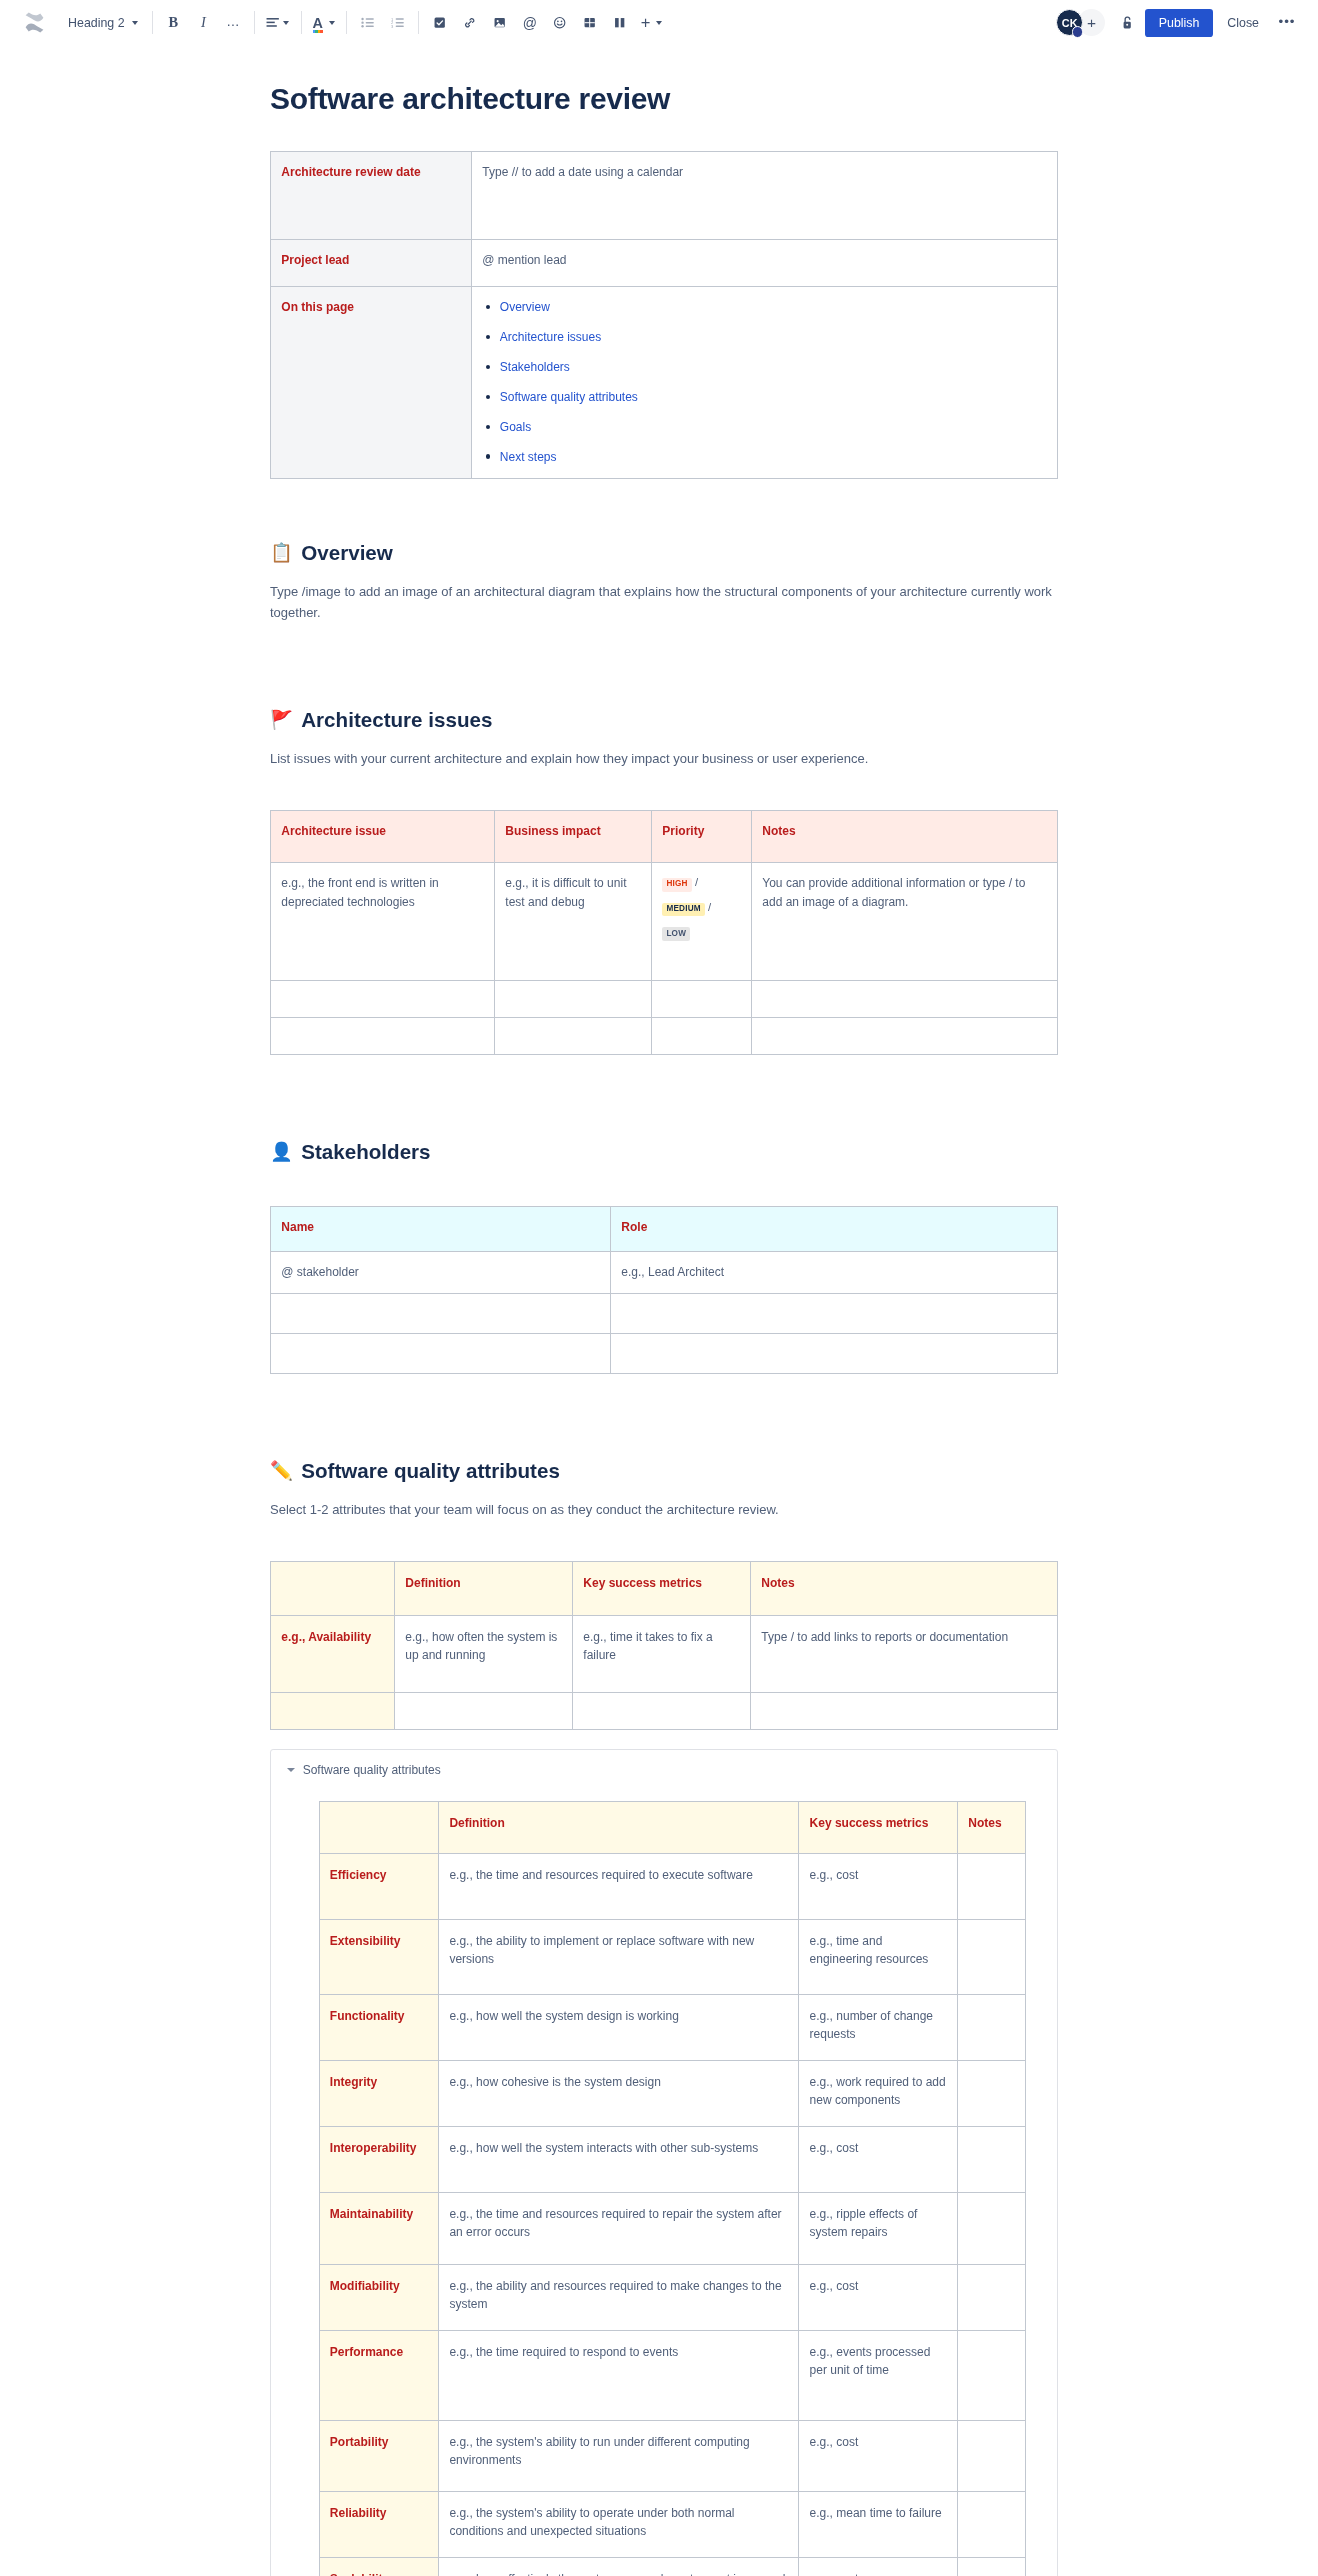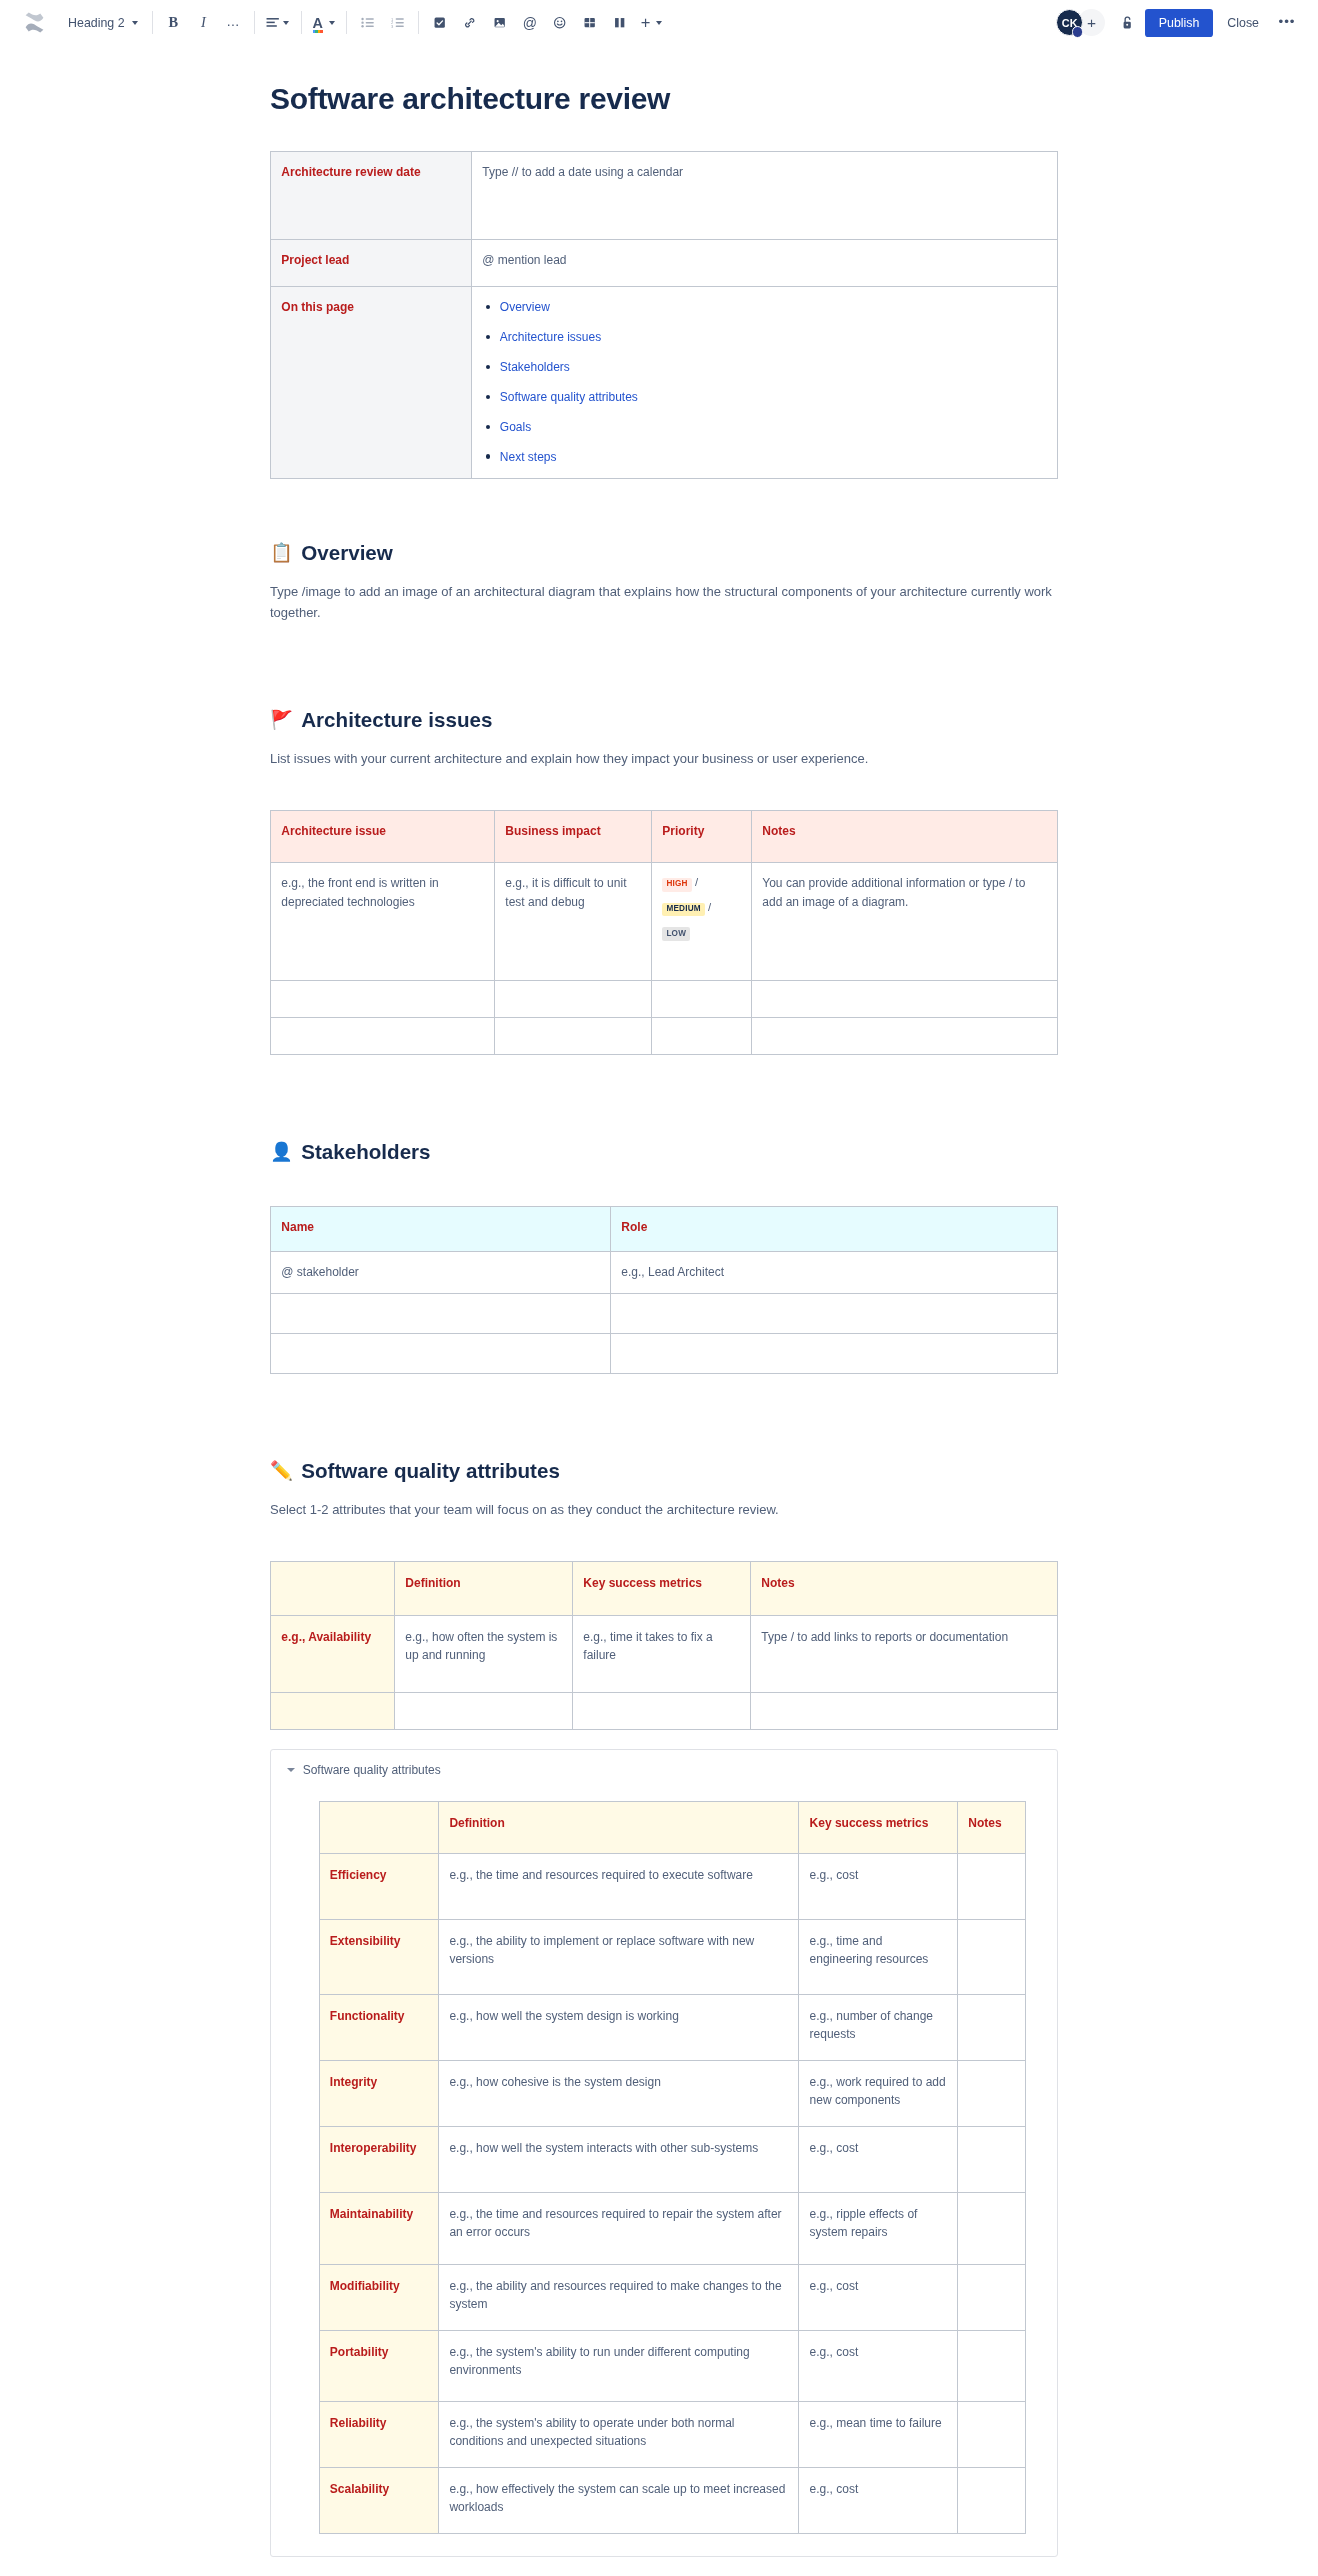--- a/index.html
+++ b/index.html
@@ -502,20 +502,26 @@
           <td>e.g., ripple effects of system repairs</td>
           <td></td>
         </tr>
         <tr>
           <td class="hdr cell-yellow" style="height:66px;">Modifiability</td>
           <td>e.g., the ability and resources required to make changes to the system</td>
           <td>e.g., cost</td>
           <td></td>
         </tr>
         <tr>
+          <td class="hdr cell-yellow" style="height:90px;">Performance</td>
+          <td>e.g., the time required to respond to events</td>
+          <td>e.g., events processed per unit of time</td>
+          <td></td>
+        </tr>
+        <tr>
           <td class="hdr cell-yellow" style="height:71px;">Portability</td>
           <td>e.g., the system's ability to run under different computing environments</td>
           <td>e.g., cost</td>
           <td></td>
         </tr>
         <tr>
           <td class="hdr cell-yellow" style="height:66px;">Reliability</td>
           <td>e.g., the system's ability to operate under both normal conditions and unexpected situations</td>
           <td>e.g., mean time to failure</td>
           <td></td>

